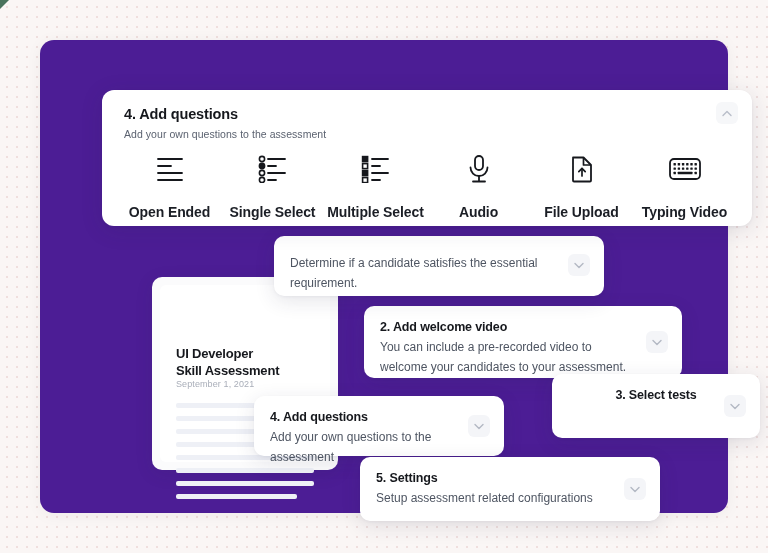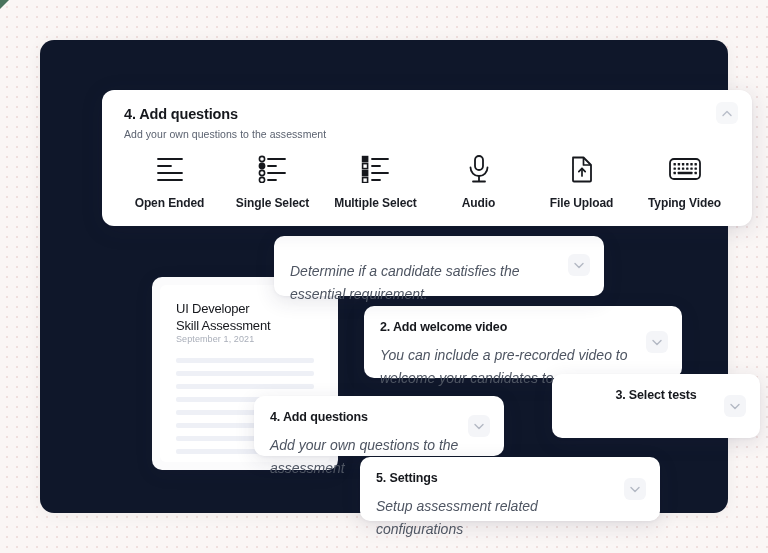--- a/index.html
+++ b/index.html
@@ -30,21 +30,21 @@
     z-index: 50;
   }
 
   
   .stage {
     position: absolute;
     left: 40px;
     top: 40px;
     width: 688px;
     height: 473px;
-    background: #0f172a;
+    background: #4c1d95;
     border-radius: 14px;
     box-shadow: 0 2px 16px rgba(40,30,40,.05);
   }
 
   
   .top-panel {
     position: absolute;
     left: 62px;
     top: 50px;
     width: 650px;
@@ -99,22 +99,22 @@
     align-items: center;
     cursor: pointer;
   }
   .icon-art {
     height: 34px;
     display: flex;
     align-items: center;
     justify-content: center;
   }
   .icon-label {
-    margin-top: 10px;
-    font-size: 12px;
+    margin-top: 18px;
+    font-size: 14px;
     font-weight: bold;
     color: #1b1e25;
     letter-spacing: -.1px;
     white-space: nowrap;
   }
 
   
   .doc-card {
     position: absolute;
     left: 112px;
@@ -129,24 +129,25 @@
   }
   .doc-inner {
     background: #ffffff;
     border-radius: 6px;
     width: 100%;
     height: 100%;
     padding: 16px 16px 0 16px;
   }
   .doc-title {
     font-size: 13px;
-    font-weight: normal;
+    font-weight: bold;
     color: #16181d;
     line-height: 1.28;
     letter-spacing: -.2px;
+    margin-top: 45px;
   }
   .doc-date {
     font-size: 9px;
     color: #a9aeb9;
     margin-top: 0;
     letter-spacing: .1px;
   }
   .doc-lines { margin-top: 14px; }
   .doc-line {
     height: 5px;
@@ -163,26 +164,25 @@
     box-shadow: 0 5px 20px rgba(40,40,70,.12), 0 1px 3px rgba(40,40,70,.05);
     padding: 14px 16px;
   }
   .step-title {
     font-size: 12.5px;
     font-weight: bold;
     color: #16181d;
     letter-spacing: -.15px;
   }
   .step-sub {
-    font-size: 14px;
+    font-size: 12px;
     color: #4e5562;
-    margin-top: 10px;
+    margin-top: 4px;
     line-height: 1.65;
     max-width: 88%;
-    font-style: italic;
   }
   .chevron-btn {
     position: absolute;
     right: 14px;
     width: 22px;
     height: 22px;
     border-radius: 6px;
     background: #f4f5f8;
     display: flex;
     align-items: center;

